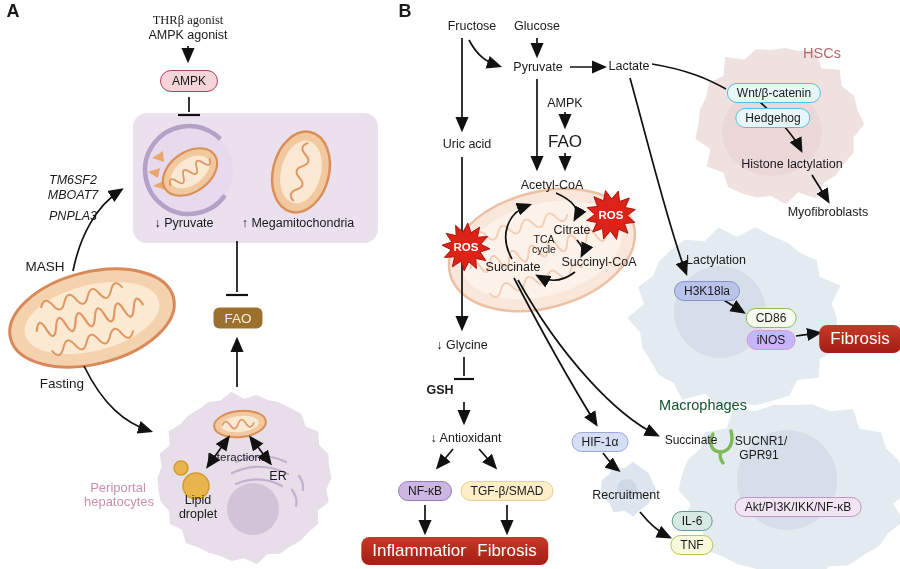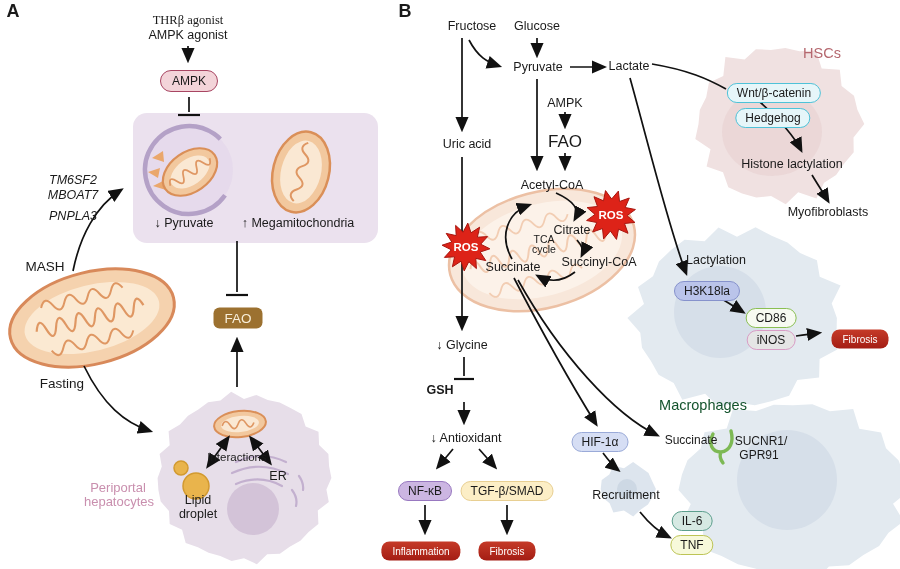--- a/index.html
+++ b/index.html
@@ -19,26 +19,26 @@
   .pink{color:#c98fae;font-size:13px;}
   .pill{position:absolute;transform:translate(-50%,-50%);white-space:nowrap;
         font-size:12px;padding:2px 9px;border-radius:12px;border:1.5px solid #999;}
   .p-rose   {background:#f3d4d9;border-color:#a84562;}
   .p-purple {background:#ccb6e2;border-color:#9878c0;}
   .p-yellow {background:#fceec6;border-color:#e8cf92;}
   .p-blue   {background:#d6def4;border-color:#9aaad8;}
   .p-cyan   {background:#e6f6f9;border-color:#4ec2d8;}
   .p-bpurp  {background:#bac4ea;border-color:#8692cc;}
   .p-green  {background:#f7faf1;border-color:#8abf52;}
-  .p-pink   {background:#e5e5e5;border-color:#d99cc5;}
+  .p-pink   {background:#c4b5fd;border-color:#d99cc5;}
   .p-teal   {background:#d6e9e3;border-color:#5c9f8d;}
   .p-lime   {background:#f7f9da;border-color:#bdc455;}
   .p-lav    {background:#f1e4f3;border-color:#bd97ca;}
   .redbox{position:absolute;transform:translate(-50%,-50%);white-space:nowrap;color:#fff;
-          font-size:10px;padding:4px 11px;border-radius:8px;
+          font-size:17px;padding:4px 11px;border-radius:8px;
           background:linear-gradient(180deg,#c53a28,#a41d14);}
   .faobox{position:absolute;transform:translate(-50%,-50%);white-space:nowrap;color:#f8eed9;
           font-size:13.5px;padding:3px 11px;border-radius:6px;background:#9c7130;}
 </style>
 </head>
 <body>
 
 <div id="fig">
 
 <svg width="900" height="569" viewBox="0 0 900 569">
@@ -218,20 +218,21 @@
 <div class="pill p-yellow" style="left:507px;top:491px;">TGF-β/SMAD</div>
 <div class="redbox" style="left:421px;top:551px;">Inflammation</div>
 <div class="redbox" style="left:507px;top:551px;">Fibrosis</div>
 <div class="pill p-blue" style="left:600px;top:442px;">HIF-1α</div>
 <div class="lbl" style="left:626px;top:496px;">Recruitment</div>
 <div class="pill p-teal" style="left:692px;top:521px;">IL-6</div>
 <div class="pill p-lime" style="left:692px;top:545px;">TNF</div>
 <div class="lbl" style="left:691px;top:441px;font-size:12px;">Succinate</div>
 <div class="lbl" style="left:761px;top:442px;font-size:12px;">SUCNR1/</div>
 <div class="lbl" style="left:759px;top:456px;font-size:12px;">GPR91</div>
+<div class="pill p-lav" style="left:798px;top:507px;">Akt/PI3K/IKK/NF-κB</div>
 <div class="lbl teal" style="left:703px;top:406px;">Macrophages</div>
 <div class="lbl" style="left:716px;top:261px;">Lactylation</div>
 <div class="pill p-bpurp" style="left:707px;top:291px;">H3K18la</div>
 <div class="pill p-green" style="left:771px;top:318px;">CD86</div>
 <div class="pill p-pink" style="left:771px;top:340px;">iNOS</div>
 <div class="redbox" style="left:860px;top:339px;">Fibrosis</div>
 <div class="lbl rose" style="left:822px;top:54px;">HSCs</div>
 <div class="pill p-cyan" style="left:774px;top:93px;">Wnt/β-catenin</div>
 <div class="pill p-cyan" style="left:773px;top:118px;">Hedgehog</div>
 <div class="lbl" style="left:792px;top:165px;">Histone lactylation</div>

